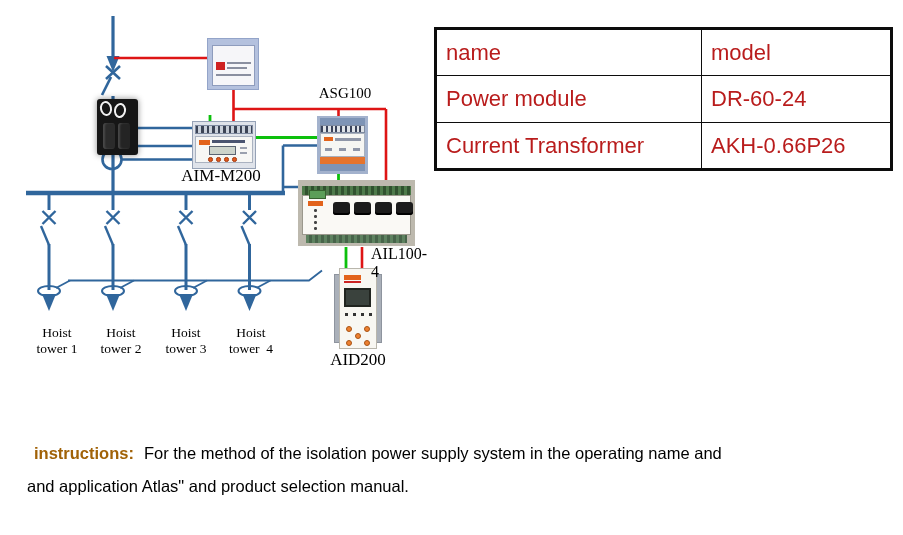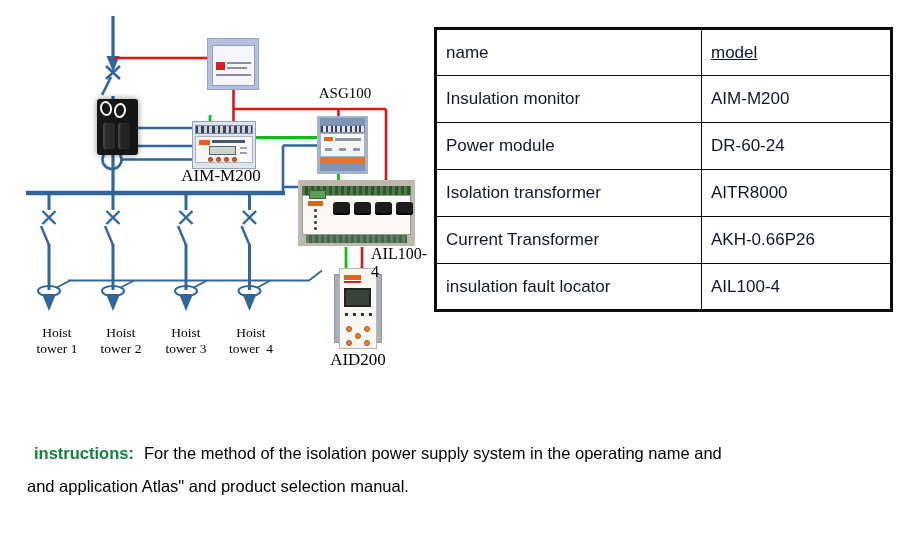--- a/index.html
+++ b/index.html
@@ -92,31 +92,31 @@
               background: #3a423d; border: 2px solid #20241f; }
   .aid-ind  { position: absolute; top: 44px; width: 3px; height: 3px; background: #333; }
   .aid-btn  { position: absolute; width: 6px; height: 6px; border-radius: 50%;
               background: #ed8030; border: 1px solid #a85314; }
 
   
   .spec-table { position: absolute; left: 434px; top: 27px; z-index: 2;
                 border-collapse: collapse; table-layout: fixed; }
   .spec-table td, .spec-table th { border: 1.6px solid #0c0c0c; font-weight: normal;
                 text-align: left; vertical-align: middle; padding: 2px 4px 2px 9px;
-                font-size: 17px; color: #0f172a; line-height: 24px; }
+                font-size: 22px; color: #b91c1c; line-height: 24px; }
   .spec-table { border: 3px solid #0c0c0c; }
   .col-name { width: 266px; }
-  .col-model { width: 190px; text-decoration: underline; }
+  .col-model { width: 190px; }
   .rh  { height: 47px; }
   .rh2 { height: 68px; }
 
   
   .instructions { position: absolute; left: 27px; top: 437px; width: 862px; z-index: 2;
                   font-size: 16.5px; line-height: 33px; color: #000; }
-  .instr-label { color: #15803d; font-weight: bold; margin-left: 7px; margin-right: 10px; }
+  .instr-label { color: #a16207; font-weight: bold; margin-left: 7px; margin-right: 10px; }
 </style>
 </head>
 <body>
 
 <svg id="wiring" width="903" height="535" viewBox="0 0 903 535">
 
   <g stroke="#30669c" fill="none">
     <path d="M113,16 V58" stroke-width="3.2"></path>
     <polygon points="106.5,56 119.5,56 113,72" fill="#30669c" stroke="none"></polygon>
     <g stroke-width="2.6">
@@ -289,39 +289,27 @@
 <div class="dlabel lbl-hoist" style="left:215px">Hoist
 tower  4</div>
 
 <table class="spec-table">
   <tbody>
       <tr class="rh">
     <th class="col-name">name</th>
     <th class="col-model">model</th>
   </tr>
   <tr class="rh">
-    <td>Insulation monitor</td>
-    <td>AIM-M200</td>
-  </tr>
-  <tr class="rh">
     <td>Power module</td>
     <td>DR-60-24</td>
-  </tr>
-  <tr class="rh">
-    <td>Isolation transformer</td>
-    <td>AITR8000</td>
   </tr>
   <tr class="rh">
     <td>Current Transformer</td>
     <td>AKH-0.66P26</td>
   </tr>
-  <tr class="rh">
-    <td>insulation fault locator</td>
-    <td>AIL100-4</td>
-  </tr>
 </tbody>
   </table>
 
 <div class="instructions">
   <div>
     <span class="instr-label">instructions:</span><span>For the method of the isolation power supply system in the operating name and</span>
   </div>
   <div>and application Atlas" and product selection manual.</div>
 </div>
 

